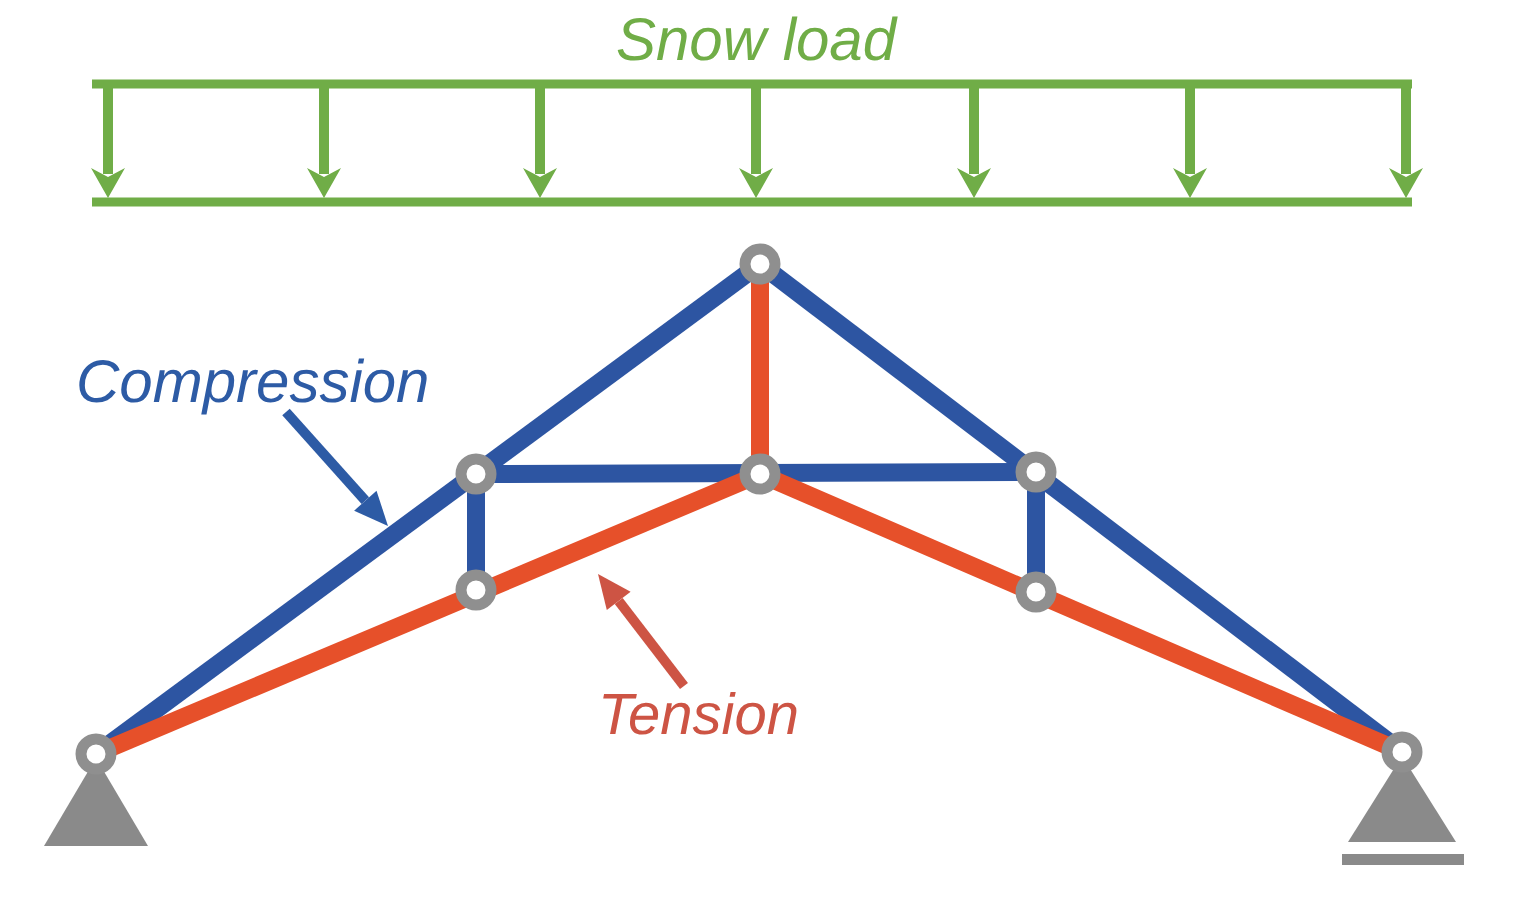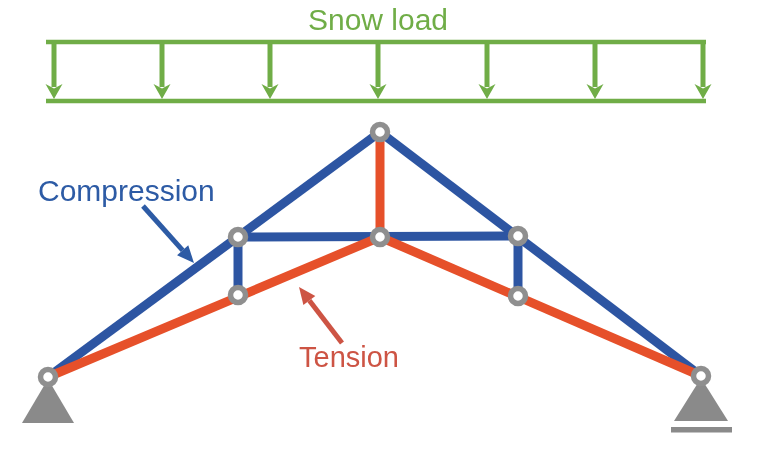--- a/index.html
+++ b/index.html
@@ -8,20 +8,21 @@
     background: #ffffff;
     width: 768px;
     height: 450px;
     overflow: hidden;
   }
   .stage {
     position: relative;
     width: 768px;
     height: 450px;
     background: #ffffff;
+    font-style: italic;
   }
   svg { display: block; }
   .diagram-text {
     font-family: "Liberation Sans", sans-serif;
     font-weight: 400;
   }
 </style>
 </head>
 <body>
 

